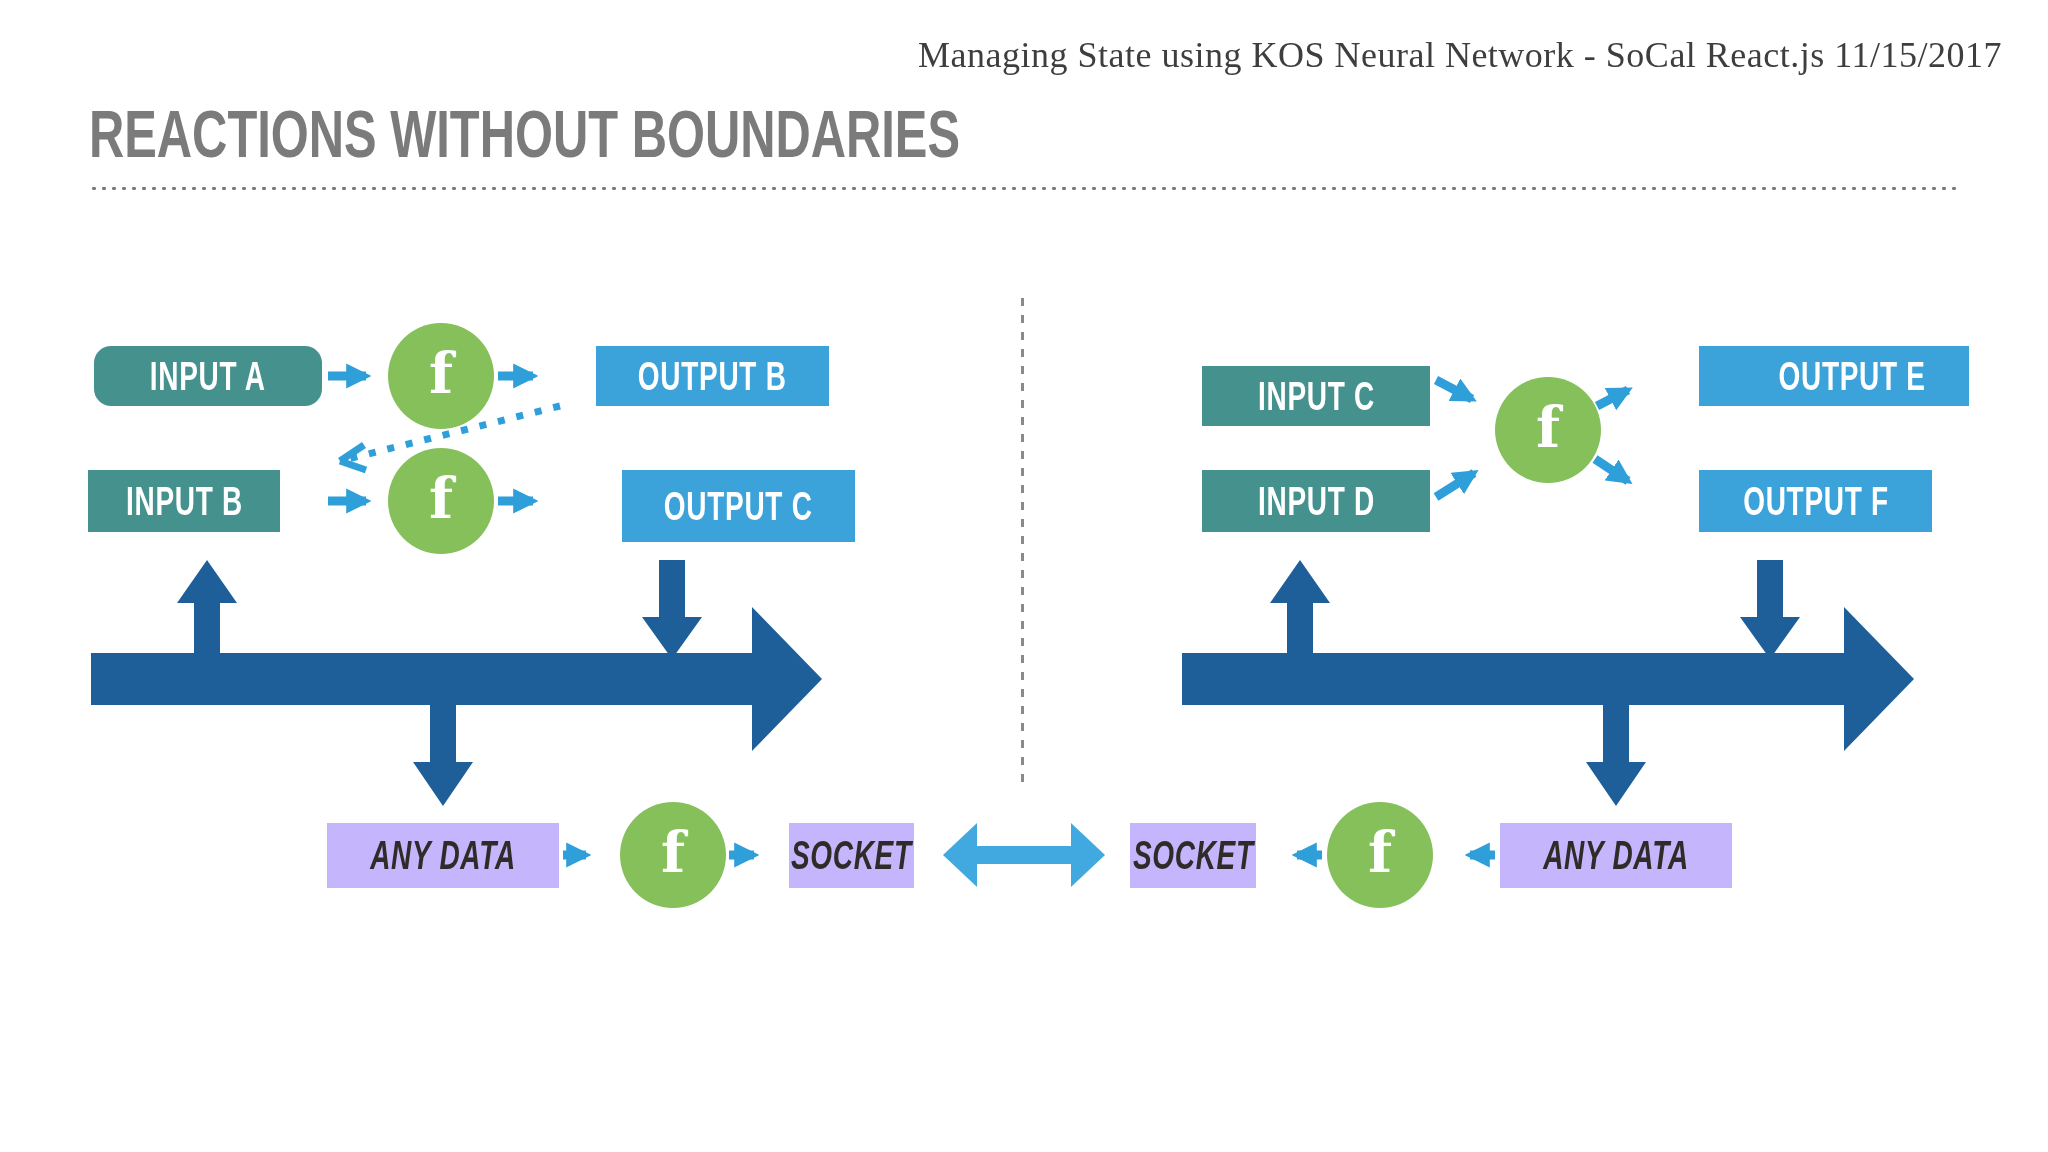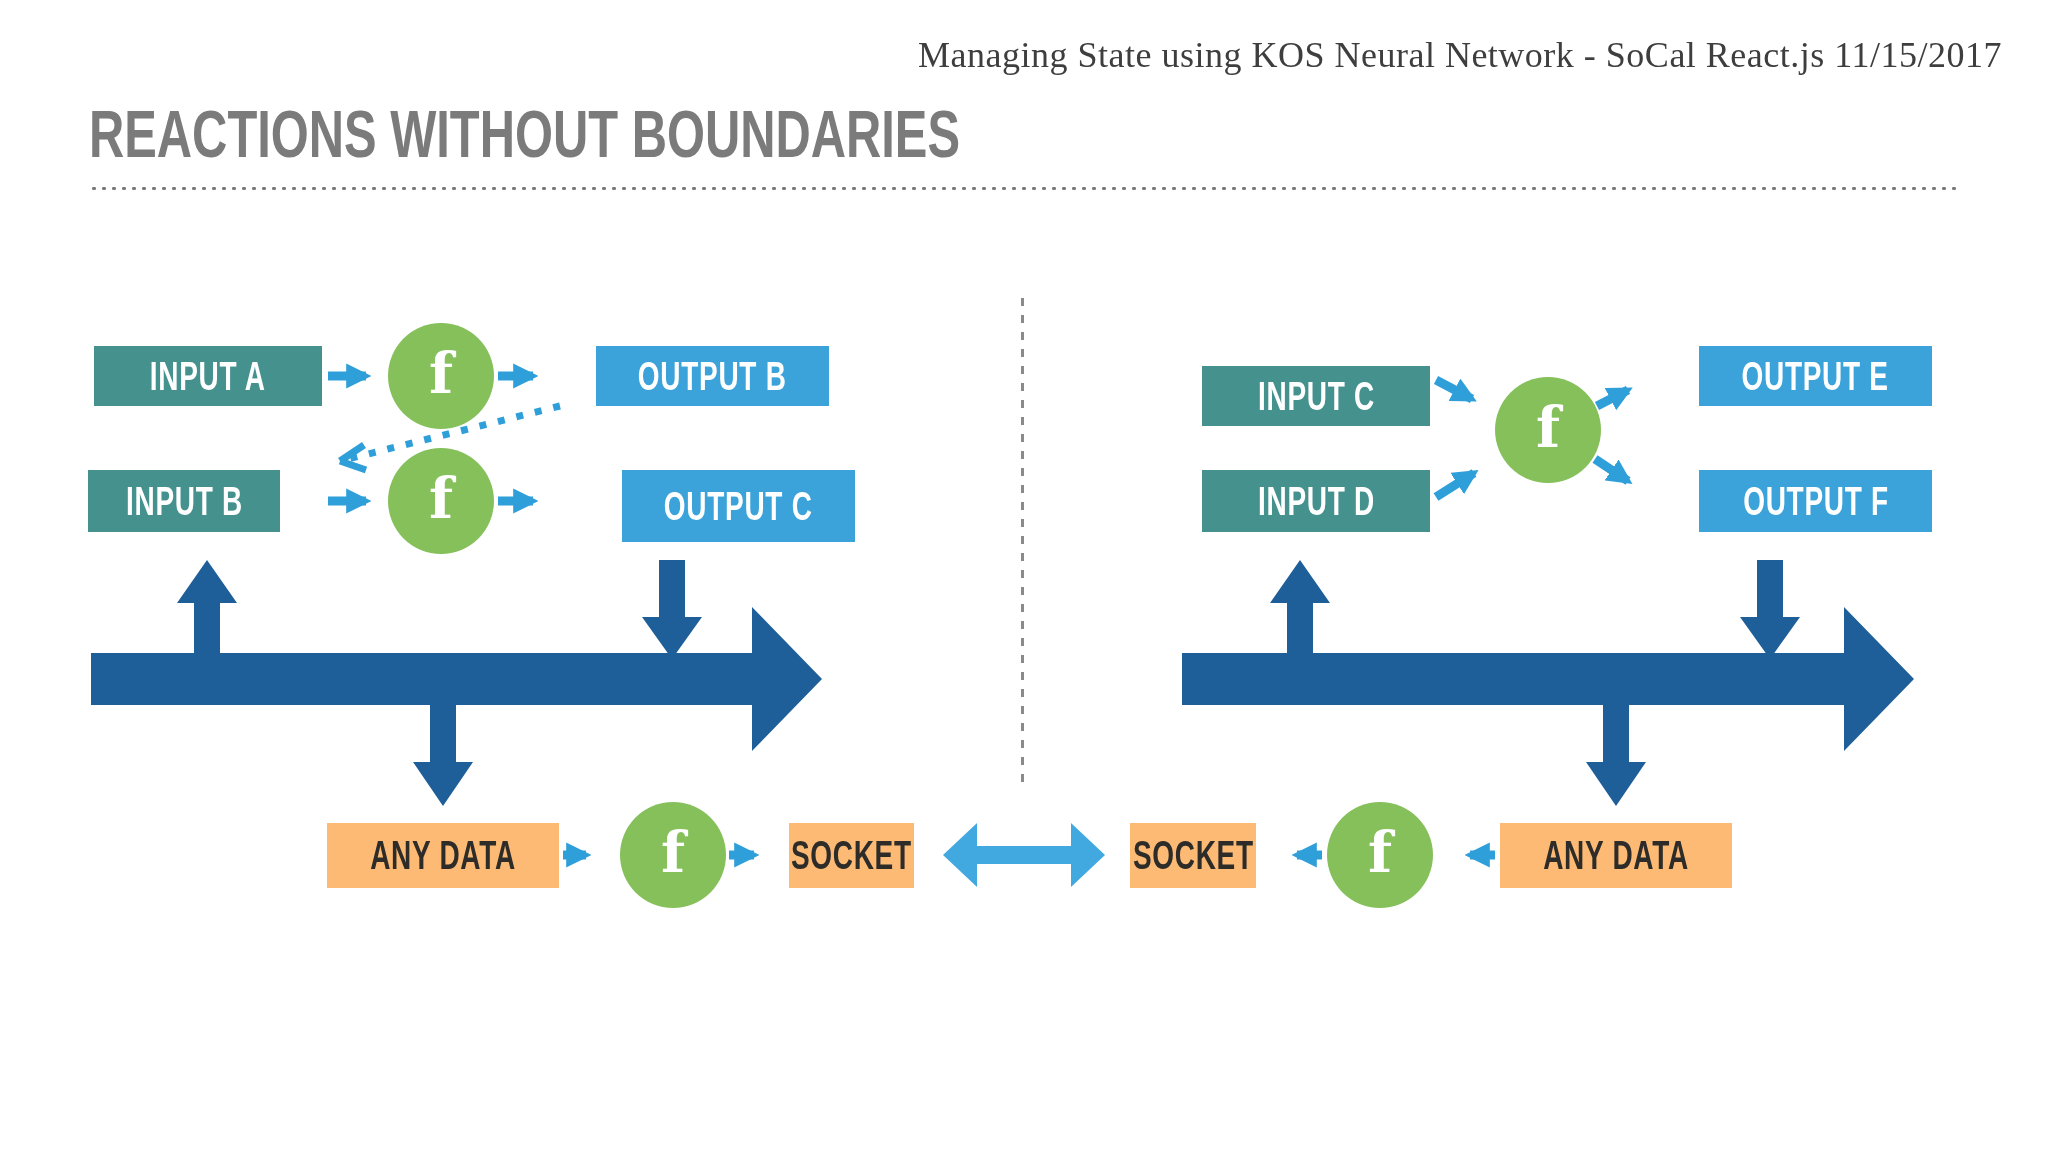--- a/index.html
+++ b/index.html
@@ -20,21 +20,21 @@
 
   .v-divider{position:absolute;left:1021px;top:298px;width:3px;height:488px;
              background-image:repeating-linear-gradient(to bottom,#8a8a8a 0 8px,transparent 8px 17px);}
 
   
   .box{position:absolute;display:flex;align-items:center;justify-content:center;}
   .box .lbl{font-weight:bold;font-size:40px;transform:scaleX(.70);transform-origin:center;
             letter-spacing:1px;white-space:nowrap;}
   .teal{background:#44918e;}
   .blue{background:#3ba3da;margin-left:38px;}
-  .yellow{background:#fdba74;}
+  .yellow{background:#c4b5fd;font-style:italic;}
   .teal .lbl,.blue .lbl{color:#ffffff;}
   .yellow .lbl{color:#2e2c29;}
 
   
   .fn{position:absolute;width:106px;height:106px;border-radius:50%;background:#85c05b;
       display:flex;align-items:center;justify-content:center;}
   .fn .flbl{font-family:"DejaVu Serif",serif;font-weight:bold;font-size:56px;color:#ffffff;
             line-height:1;padding-bottom:6px;}
 
   svg.arrows{position:absolute;left:0;top:0;width:2048px;height:1152px;pointer-events:none;}
@@ -114,21 +114,21 @@
       <polygon points="1287,654 1287,603 1270,603 1300,560 1330,603 1313,603 1313,654"></polygon>
       <polygon points="1757,560 1783,560 1783,617 1800,617 1770,659 1740,617 1757,617"></polygon>
       <polygon points="1603,704 1629,704 1629,762 1646,762 1616,806 1586,762 1603,762"></polygon>
     </g>
 
     <g fill="#41a8e0">
       <polygon points="943,855 977,823 977,846 1071,846 1071,823 1105,855 1071,887 1071,864 977,864 977,887"></polygon>
     </g>
   </svg>
 
-  <div class="box teal" style="left:94px;top:346px;width:228px;height:60px;">
+  <div class="box teal" style="left:94px;top:346px;width:228px;height:60px;border-radius:17px;">
     <span class="lbl">INPUT A</span>
   </div>
   <div class="box blue" style="left:558px;top:346px;width:233px;height:60px;">
     <span class="lbl">OUTPUT B</span>
   </div>
   <div class="box teal" style="left:88px;top:470px;width:192px;height:62px;">
     <span class="lbl">INPUT B</span>
   </div>
   <div class="box blue" style="left:584px;top:470px;width:233px;height:72px;">
     <span class="lbl">OUTPUT C</span>
@@ -136,21 +136,21 @@
   <div class="fn" style="left:388px;top:323px;">
     <span class="flbl">f</span>
   </div>
   <div class="fn" style="left:388px;top:448px;">
     <span class="flbl">f</span>
   </div>
 
   <div class="box teal" style="left:1202px;top:346px;width:228px;height:60px;margin-top:20px;">
     <span class="lbl">INPUT C</span>
   </div>
-  <div class="box blue" style="left:1661px;top:346px;width:233px;height:60px;">
+  <div class="box blue" style="left:1661px;top:346px;width:233px;height:60px;padding-left:37px;">
     <span class="lbl">OUTPUT E</span>
   </div>
   <div class="box teal" style="left:1202px;top:470px;width:228px;height:62px;text-align:center;">
     <span class="lbl">INPUT D</span>
   </div>
   <div class="box blue" style="left:1661px;top:470px;width:233px;height:62px;">
     <span class="lbl">OUTPUT F</span>
   </div>
   <div class="fn" style="left:1495px;top:377px;">
     <span class="flbl">f</span>

